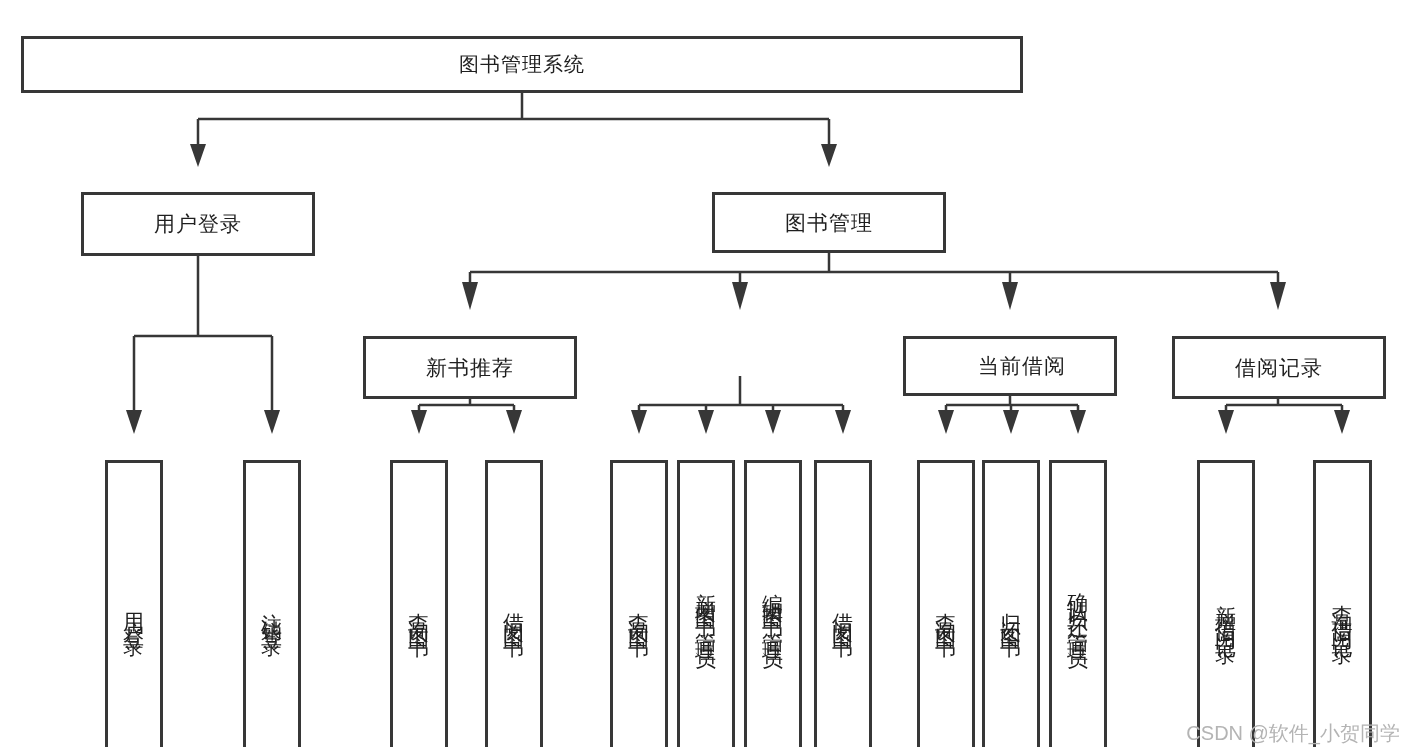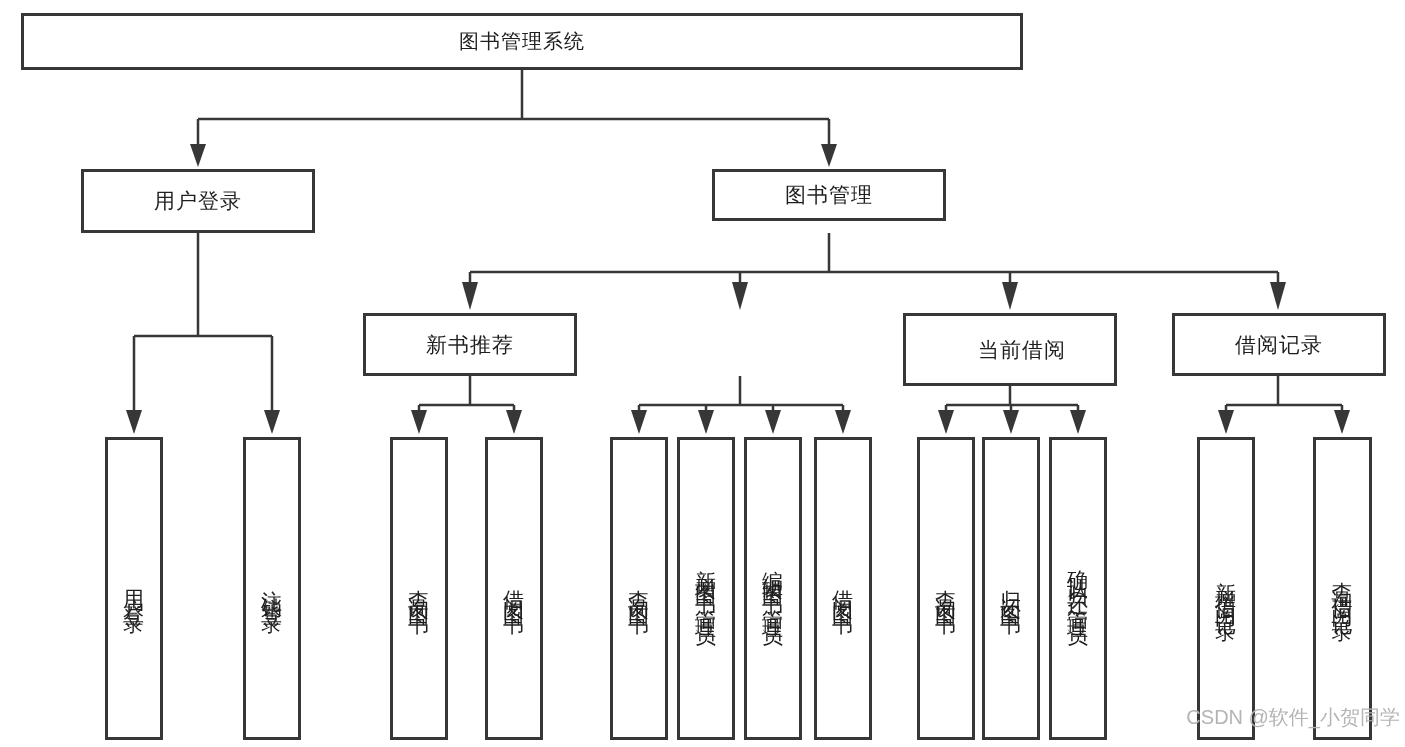--- a/index.html
+++ b/index.html
@@ -15,34 +15,35 @@
   .box {
     position: absolute;
     box-sizing: border-box;
     border: 3px solid #373737;
     background: #ffffff;
     display: flex;
     align-items: center;
     justify-content: center;
     color: #1f1f1f;
     z-index: 2;
+    margin-top: 23px;
   }
   .hbox .label { font-size: 21px; letter-spacing: 1px; white-space: nowrap; }
   .root .label { font-size: 20px; letter-spacing: 1px; }
   .vbox .label {
     writing-mode: vertical-rl;
     text-orientation: mixed;
     font-size: 21px;
     letter-spacing: 8px;
     line-height: 1.1;
   }
   .watermark {
     position: absolute;
     right: 5px;
-    bottom: 16px;
+    bottom: 0;
     font-size: 20px;
     color: #b4b4b4;
     z-index: 5;
     white-space: nowrap;
   }
 </style>
 </head>
 <body>
 
 <div class="canvas">
@@ -79,28 +80,28 @@
     </g>
   </svg>
 
   <div class="box hbox root" style="left:21px; top:13px; width:1002px; height:57px;">
     <span class="label">图书管理系统</span>
   </div>
 
   <div class="box hbox" style="left:81px; top:169px; width:234px; height:64px;">
     <span class="label">用户登录</span>
   </div>
-  <div class="box hbox" style="left:712px; top:169px; width:234px; height:52px;">
+  <div class="box hbox" style="left:712px; top:169px; width:234px; height:61px;">
     <span class="label">图书管理</span>
   </div>
 
   <div class="box hbox" style="left:363px; top:313px; width:214px; height:63px;font-family:Liberation Serif, serif;">
     <span class="label">新书推荐</span>
   </div>
-  <div class="box hbox" style="left:903px; top:313px; width:214px; height:73px;padding-left:24px;">
+  <div class="box hbox" style="left:903px; top:313px; width:214px; height:60px;padding-left:24px;">
     <span class="label">当前借阅</span>
   </div>
   <div class="box hbox" style="left:1172px; top:313px; width:214px; height:63px;">
     <span class="label">借阅记录</span>
   </div>
 
   <div class="box vbox" style="left:105px; top:437px; width:58px; height:303px;">
     <span class="label">用户登录</span>
   </div>
   <div class="box vbox" style="left:243px; top:437px; width:58px; height:303px;">

